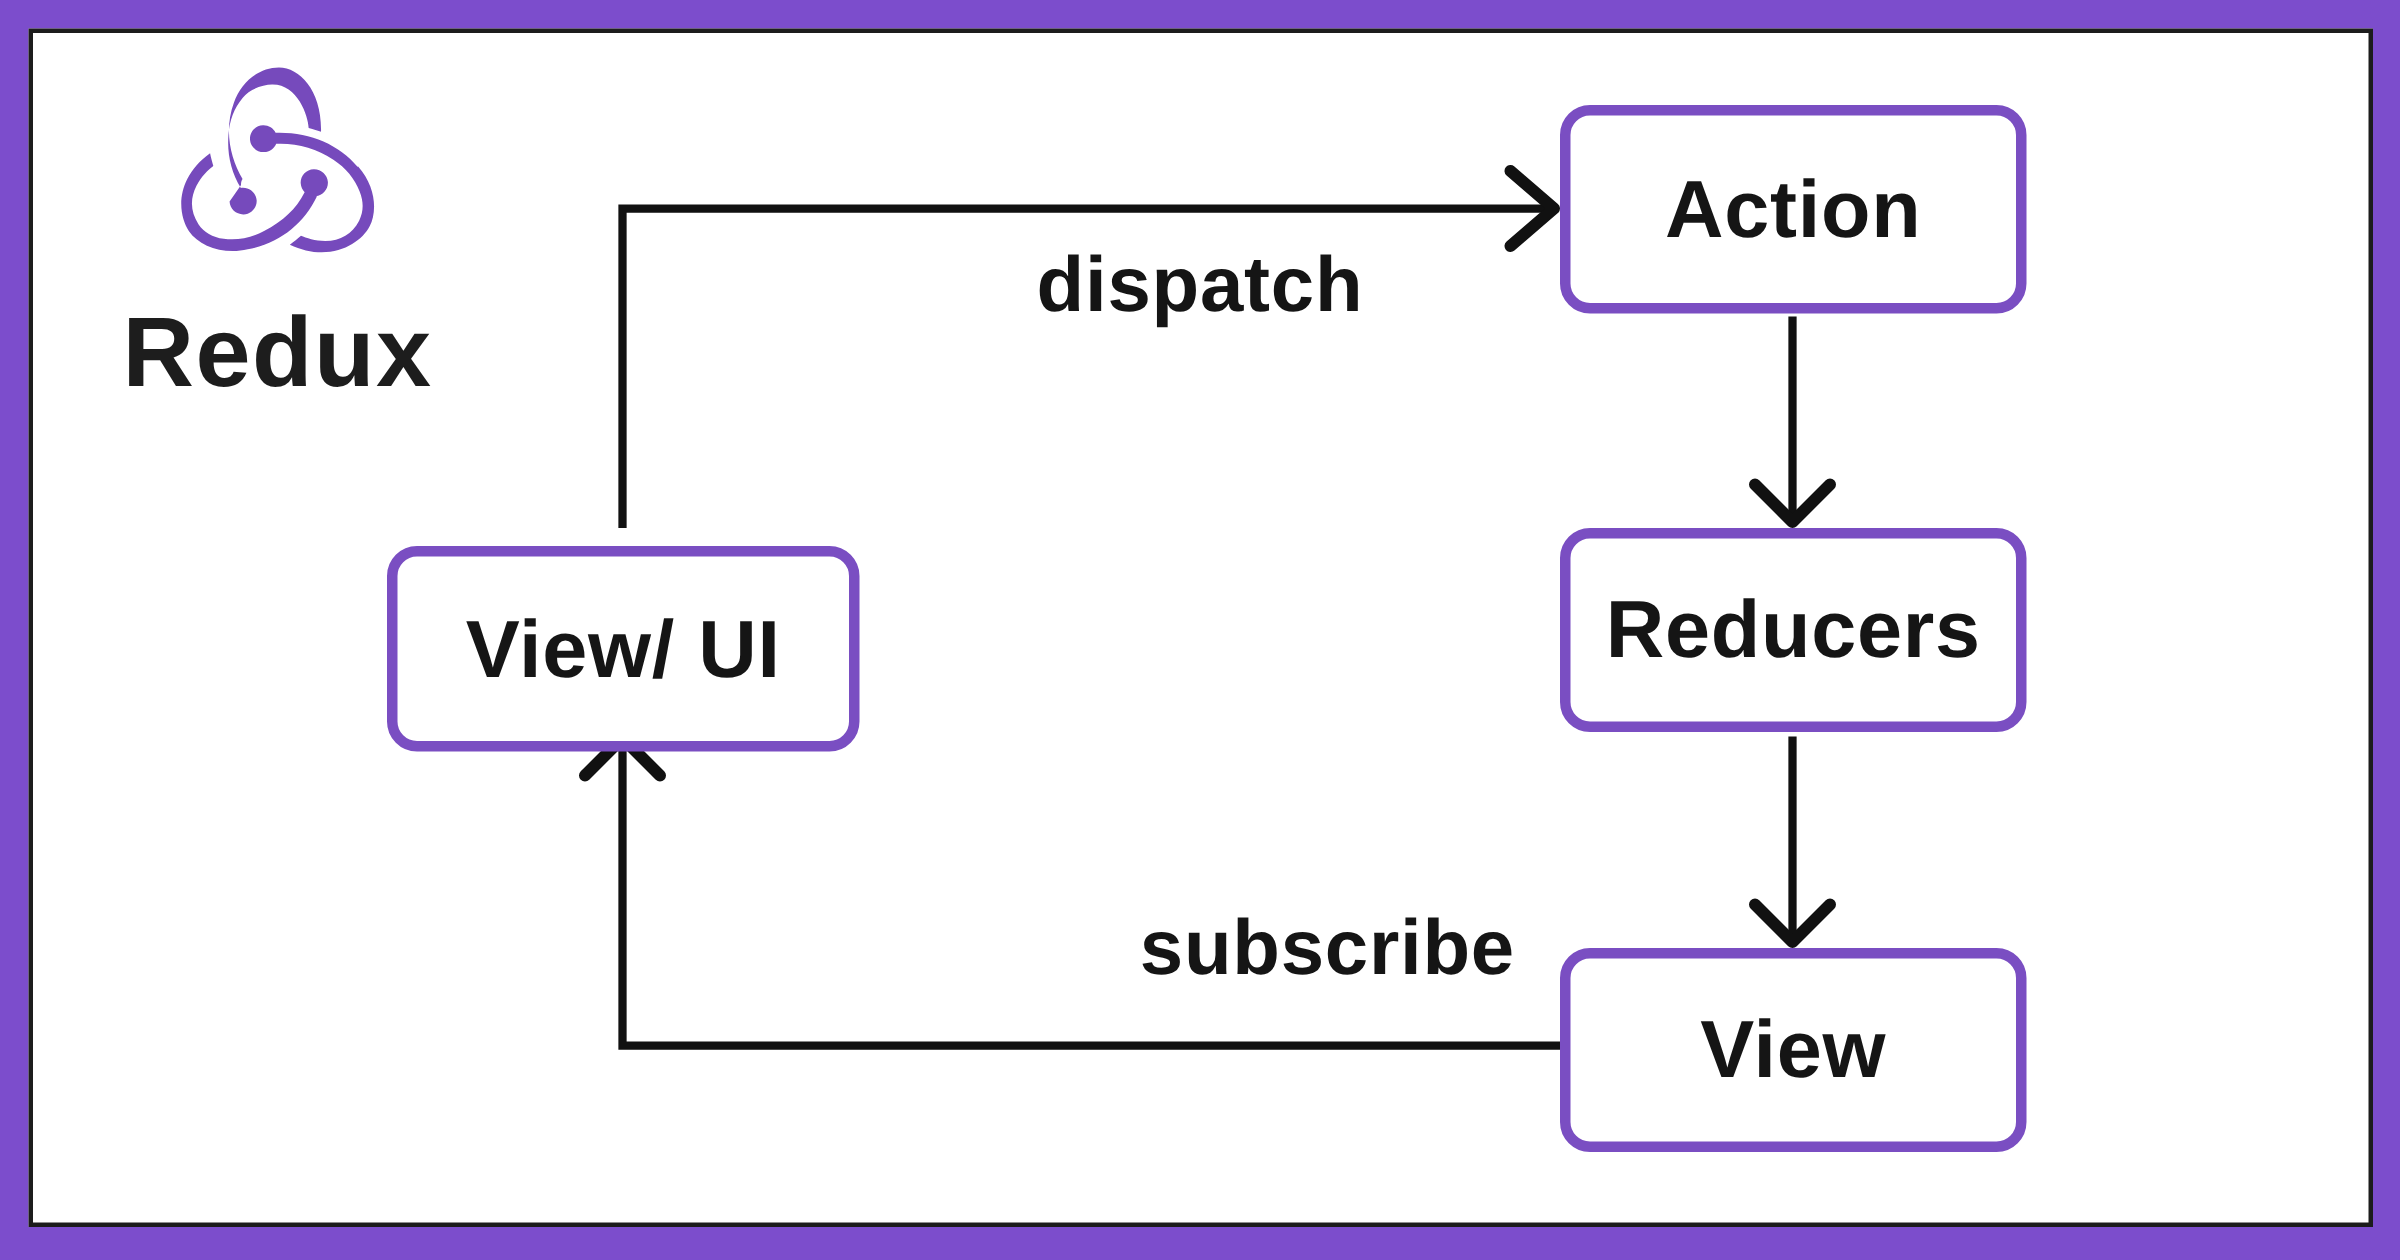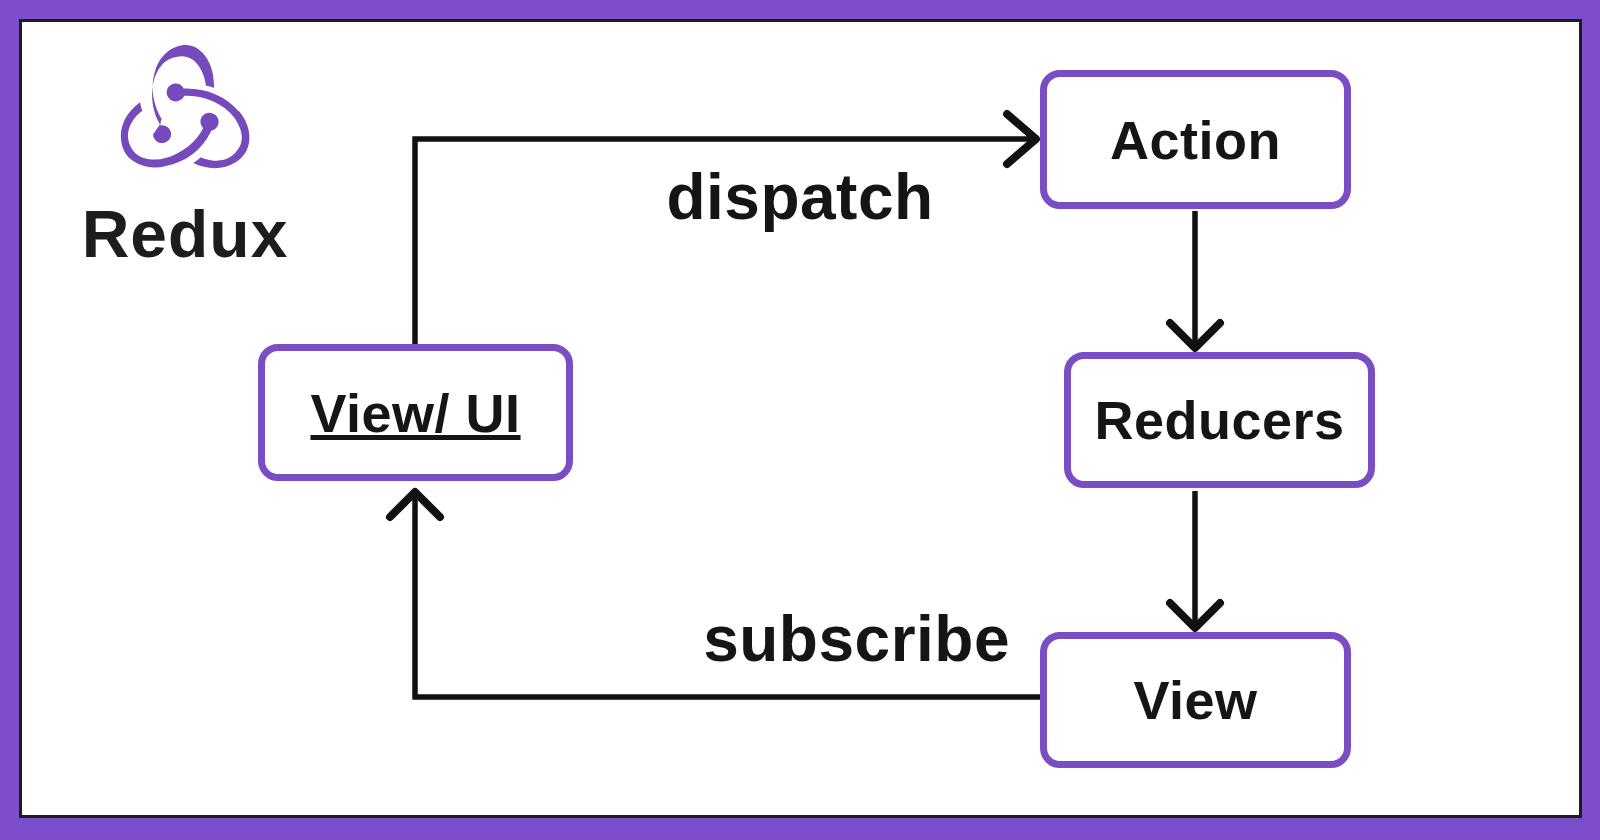--- a/index.html
+++ b/index.html
@@ -24,28 +24,28 @@
     background:#ffffff;
     border:7px solid #7a4ec2;
     border-radius:20px;
     box-sizing:border-box;
     display:flex;align-items:center;justify-content:center;
     color:#151515;
     font-size:54px;font-weight:700;
     letter-spacing:0.5px;
   }
   .node-action  {left:1040px; top:70px;  width:311px; height:139px;}
-  .node-reducers{left:1040px; top:352px; width:311px; height:136px;margin-left:24px;}
+  .node-reducers{left:1040px; top:352px; width:311px; height:136px;}
   .node-store   {left:1040px; top:632px; width:311px; height:136px;}
-  .node-viewui  {left:258px;  top:344px; width:315px; height:137px;text-decoration:underline;}
+  .node-viewui  {left:258px;  top:364px; width:315px; height:137px;}
 
   .edge-label{
     position:absolute;
     width:420px;text-align:center;
-    color:#151515;font-size:64px;font-weight:700;
+    color:#151515;font-size:52px;font-weight:700;
     letter-spacing:0.5px;
   }
   .label-dispatch {left:590px; top:160px;}
   .label-subscribe{left:590px; top:602px;text-align:right;}
 
   .brand{position:absolute;left:60px;top:40px;width:250px;text-align:center;}
   .brand-logo{display:block;margin:0 auto;width:132px;height:132px;}
   .brand-name{
     display:block;margin-top:24px;
     color:#1d1d1d;font-size:66px;font-weight:700;letter-spacing:1px;

